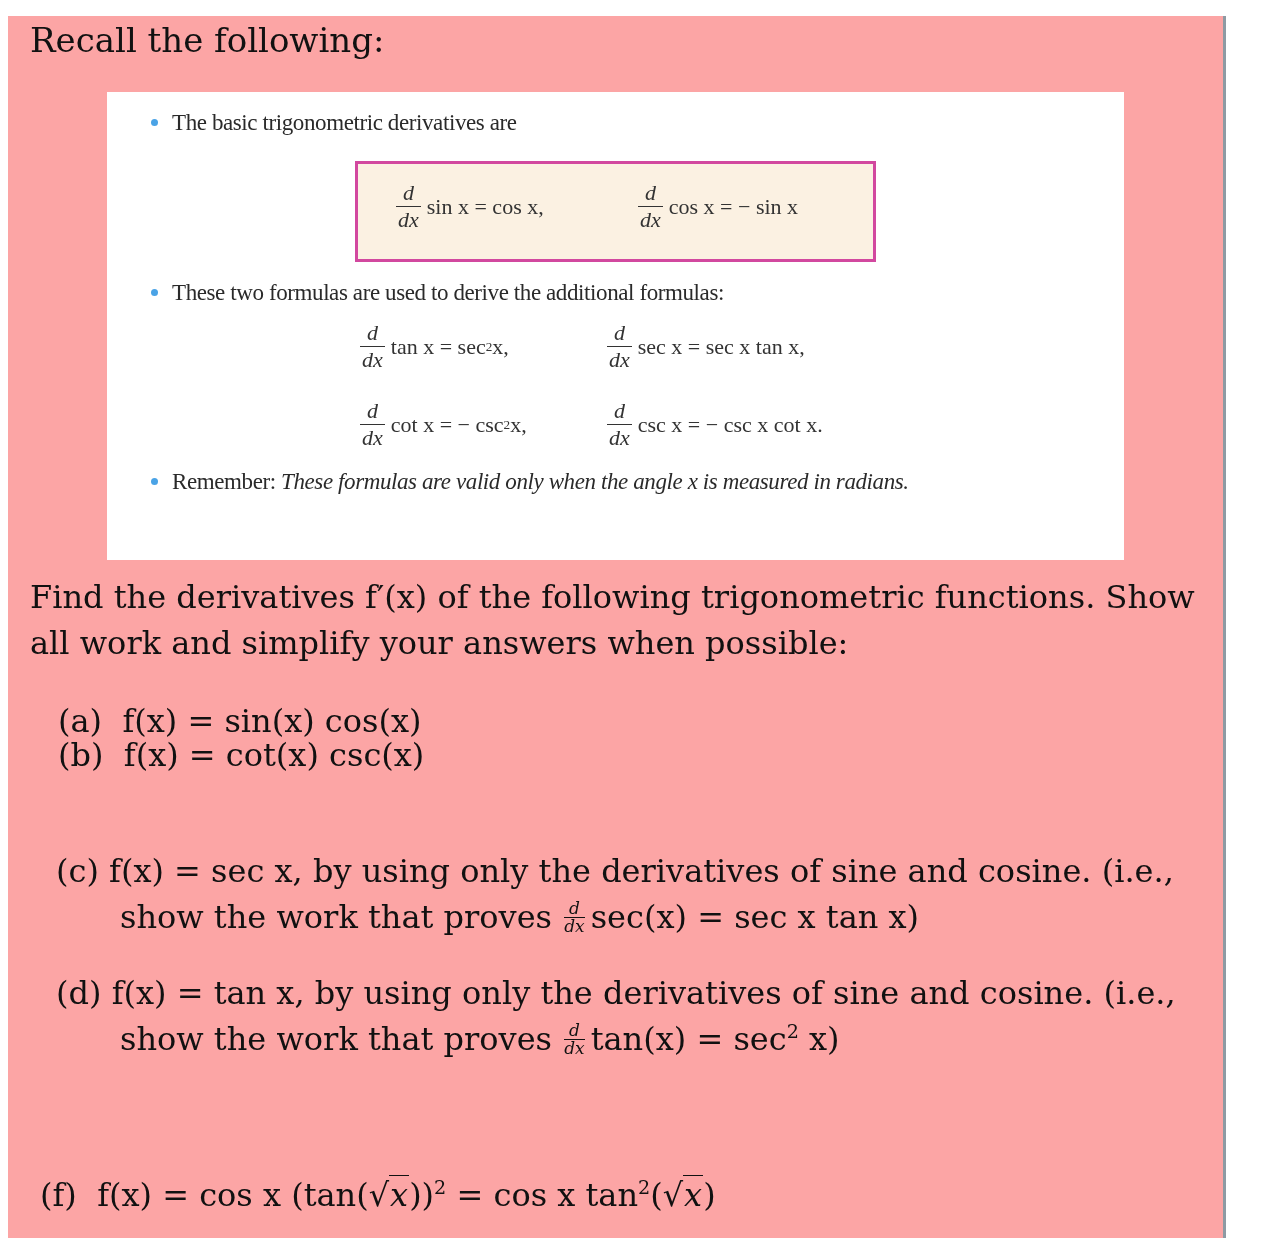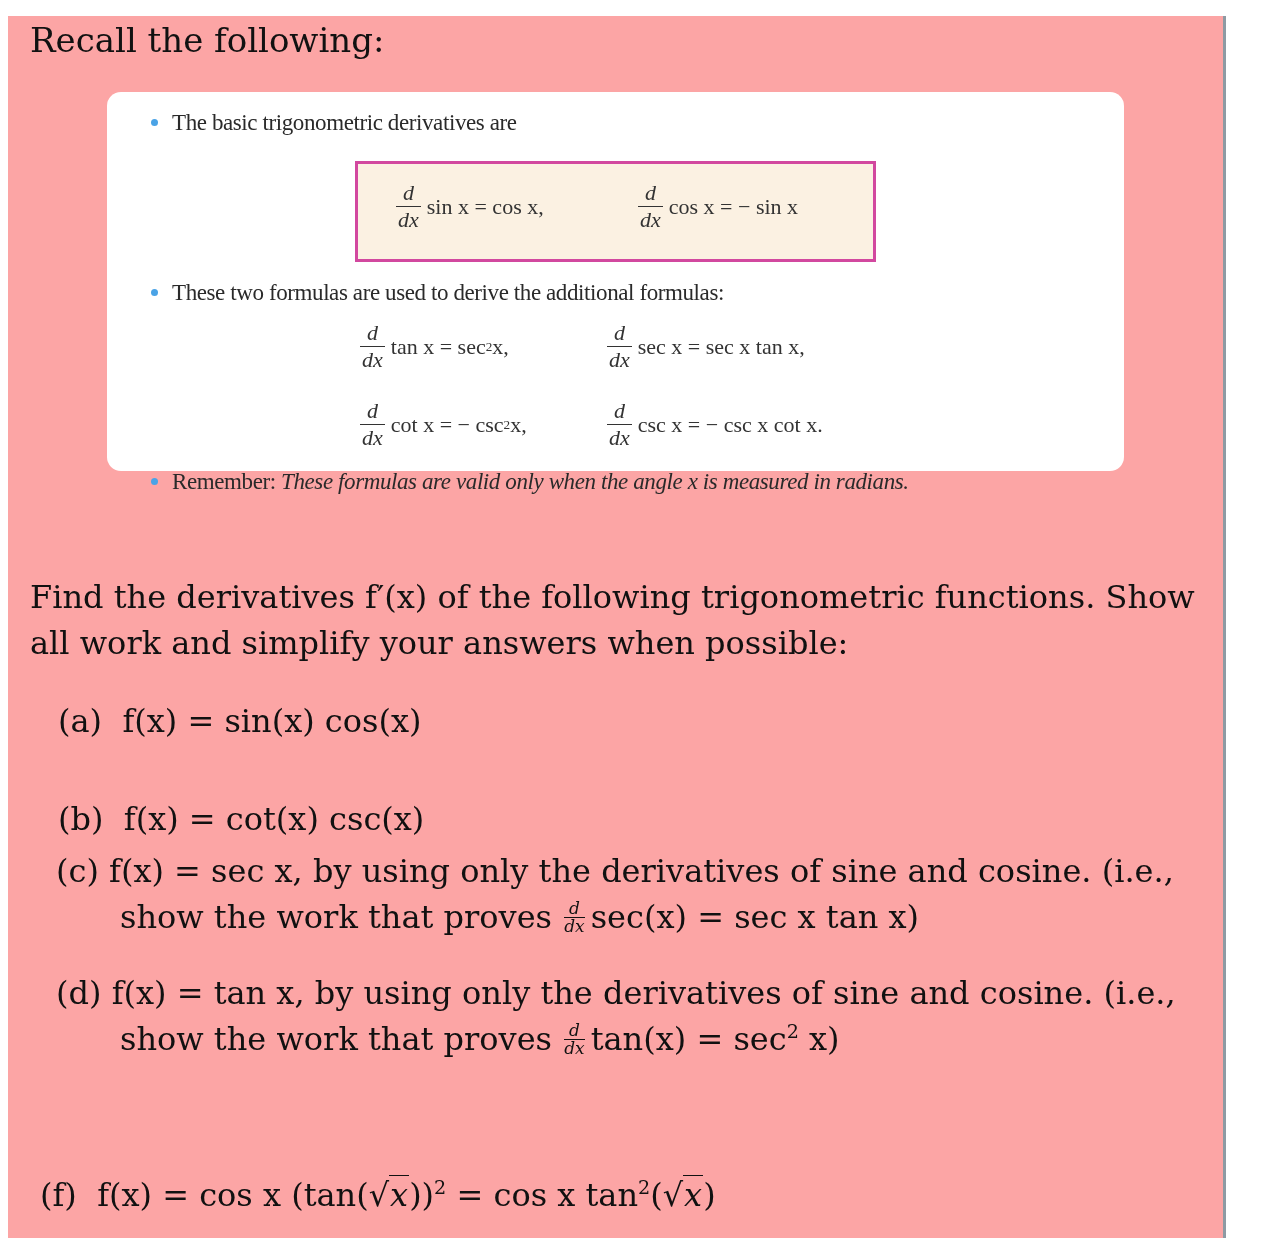--- a/index.html
+++ b/index.html
@@ -7,23 +7,22 @@
   .panel {
     position: absolute; left: 8px; top: 16px; width: 1218px; height: 1222px;
     background: #fca5a5; border-right: 3px solid #8e9aa3; box-sizing: border-box;
   }
   .serif { font-family: "DejaVu Serif", "Liberation Serif", serif; }
   .lib { font-family: "Liberation Serif", "DejaVu Serif", serif; }
   .title {
     position: absolute; left: 22px; top: 4px; font-size: 34px; color: #111;
   }
   .inset {
-    position: absolute; left: 99px; top: 76px; width: 1017px; height: 379px;
+    position: absolute; left: 99px; top: 76px; width: 1017px; height: 468px;
     background: #ffffff;
-    border-radius: 14px;
   }
   .bullet-row {
     position: absolute; left: 44px; font-size: 23px; color: #2a2a2a;
     letter-spacing: -0.4px;
   }
   .dot {
     display: inline-block; width: 7px; height: 7px; border-radius: 50%;
     background: #4aa3e6; vertical-align: middle; margin-right: 14px; position: relative; top: -2px;
   }
   .boxed {
@@ -122,21 +121,21 @@
       <span class="it">These formulas are valid only when the angle x is measured in radians.</span>
     </div>
   </div>
 
   <div class="main-text serif" style="top:608px;">all work and simplify your answers when possible:</div>
   <div class="main-text serif" style="top:562px;">Find the derivatives f′(x) of the following trigonometric functions. Show</div>
 
   <div class="item serif" style="left:50px; top:686px;">
     <span>(a)</span>&nbsp;&nbsp;<span>f(x) = sin(x) cos(x)</span>
   </div>
-  <div class="item serif" style="left:50px; top:784px;">
+  <div class="item serif" style="left:50px; top:720px;">
     <span>(b)</span>&nbsp;&nbsp;<span>f(x) = cot(x) csc(x)</span>
   </div>
 
   <div class="item serif" style="left:48px; top:836px;">
     <span>(c)</span>&nbsp;<span>f(x) = sec x, by using only the derivatives of sine and cosine. (i.e.,</span>
   </div>
   <div class="item serif" style="left:112px; top:882px;">
     <span>show the work that proves</span>
     <span class="sfrac">
         <span>d</span>

